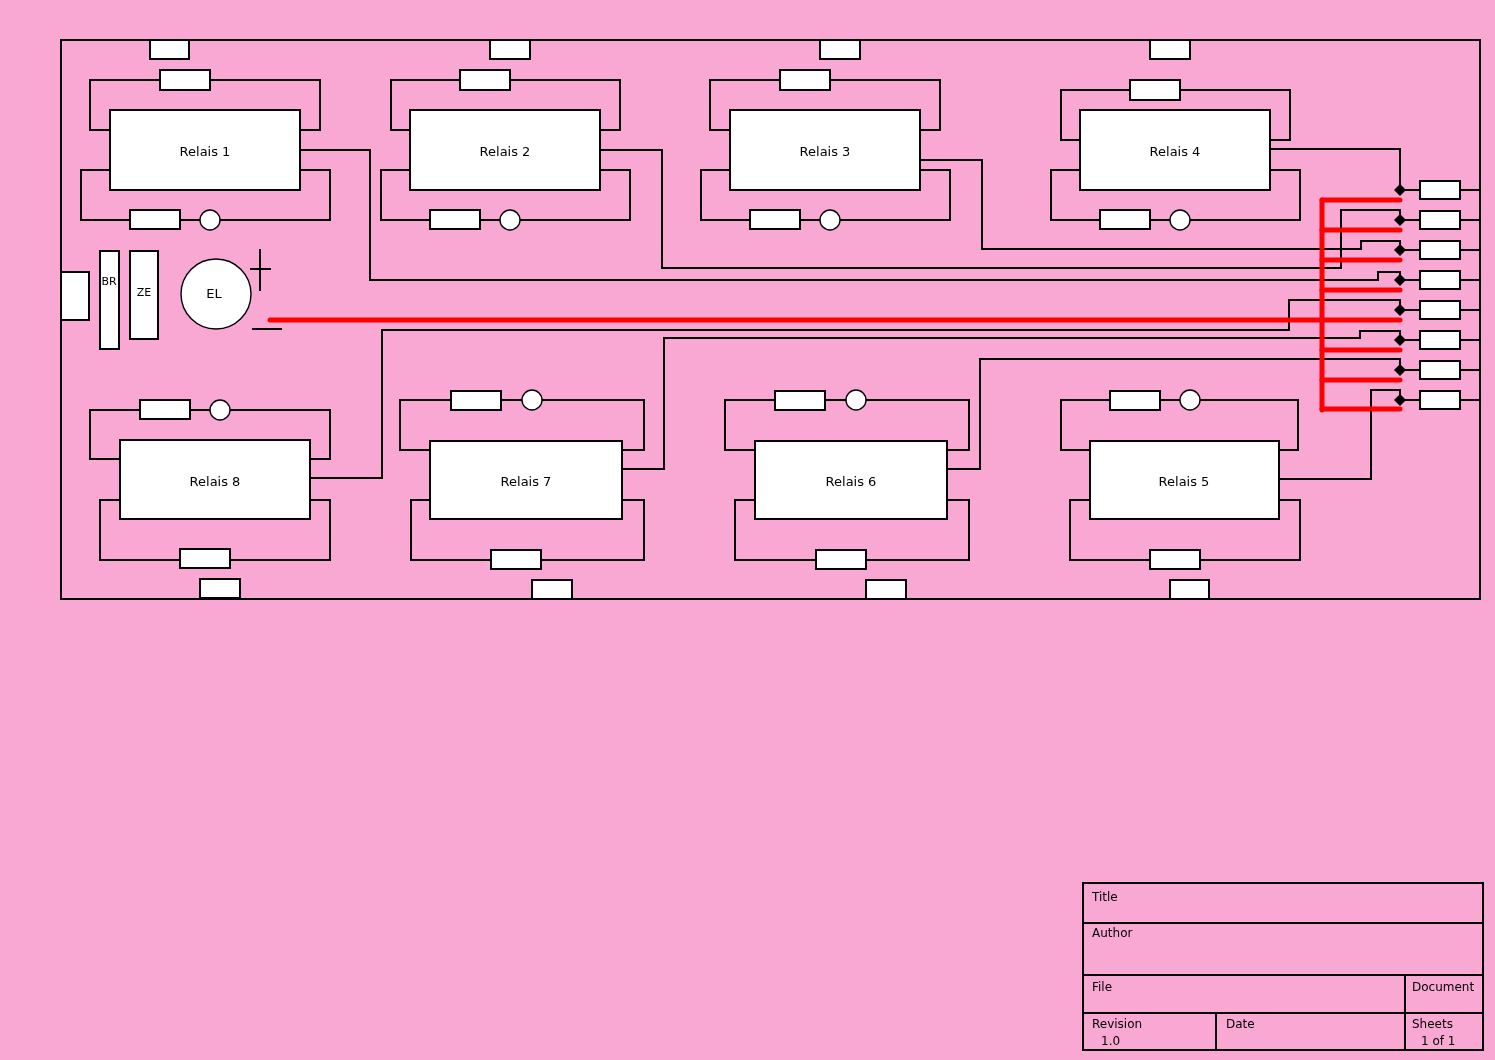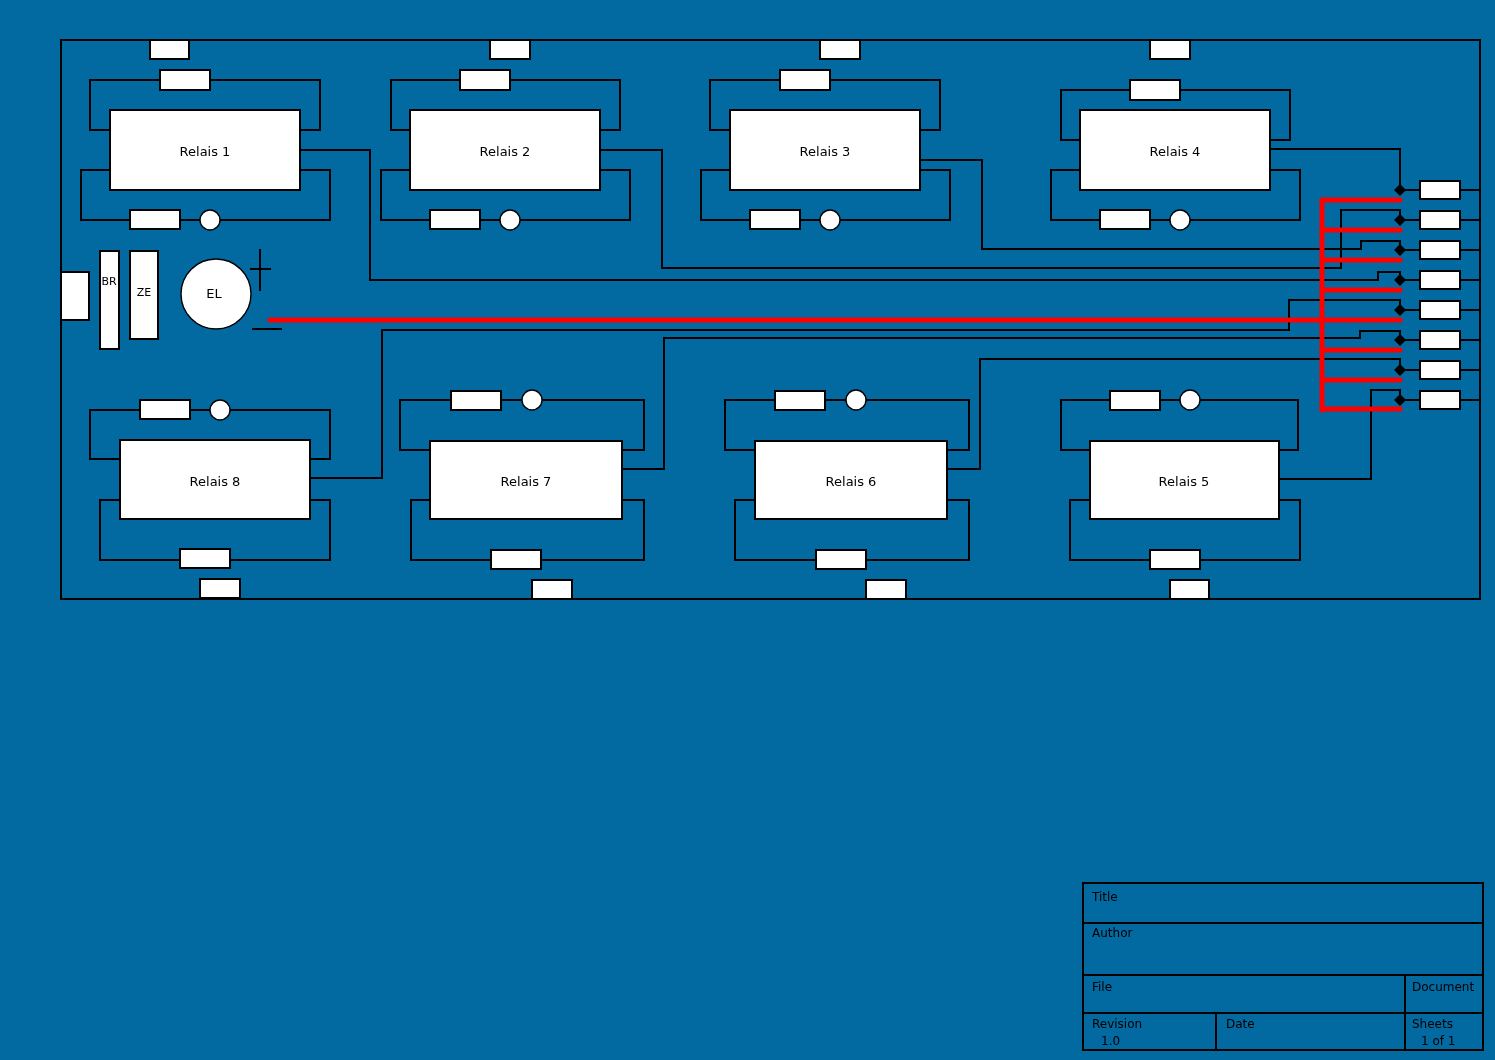--- a/index.html
+++ b/index.html
@@ -1,16 +1,16 @@
 <!DOCTYPE html>
 <html><head>
 <meta charset="utf-8">
 <style>
   html,body{margin:0;padding:0;background:#fff;}
-  .canvas{position:relative;width:1495px;height:1060px;background:#0369a1;overflow:hidden;
+  .canvas{position:relative;width:1495px;height:1060px;background:#f9a8d4;overflow:hidden;
           font-family:"DejaVu Sans",sans-serif;}
   svg{position:absolute;left:0;top:0;}
   .wire{stroke:#000;stroke-width:1.4;fill:none;shape-rendering:crispEdges;}
   .boxr{stroke:#000;stroke-width:1.6;fill:#ffffff;shape-rendering:crispEdges;}
   .lamp{stroke:#000;stroke-width:1.4;fill:#ffffff;}
   .hot{stroke-width:5;fill:none;stroke-linecap:round;}
   .dot{fill:#000;stroke:none;}
   .lbl{fill:#000;font-size:13px;}
   .slbl{fill:#000;font-size:11px;}
   .tbl{stroke:#000;fill:none;shape-rendering:crispEdges;}

